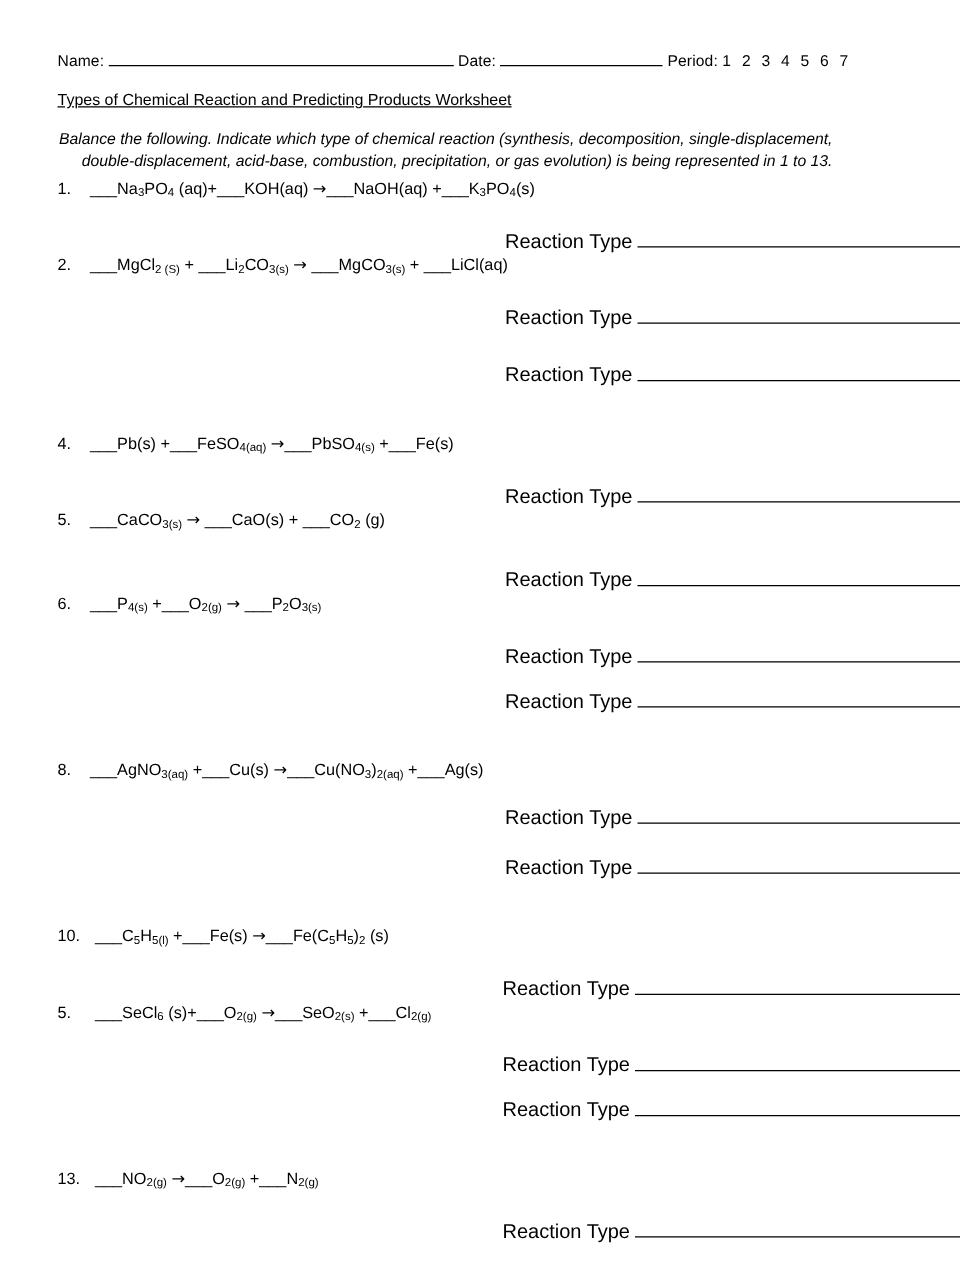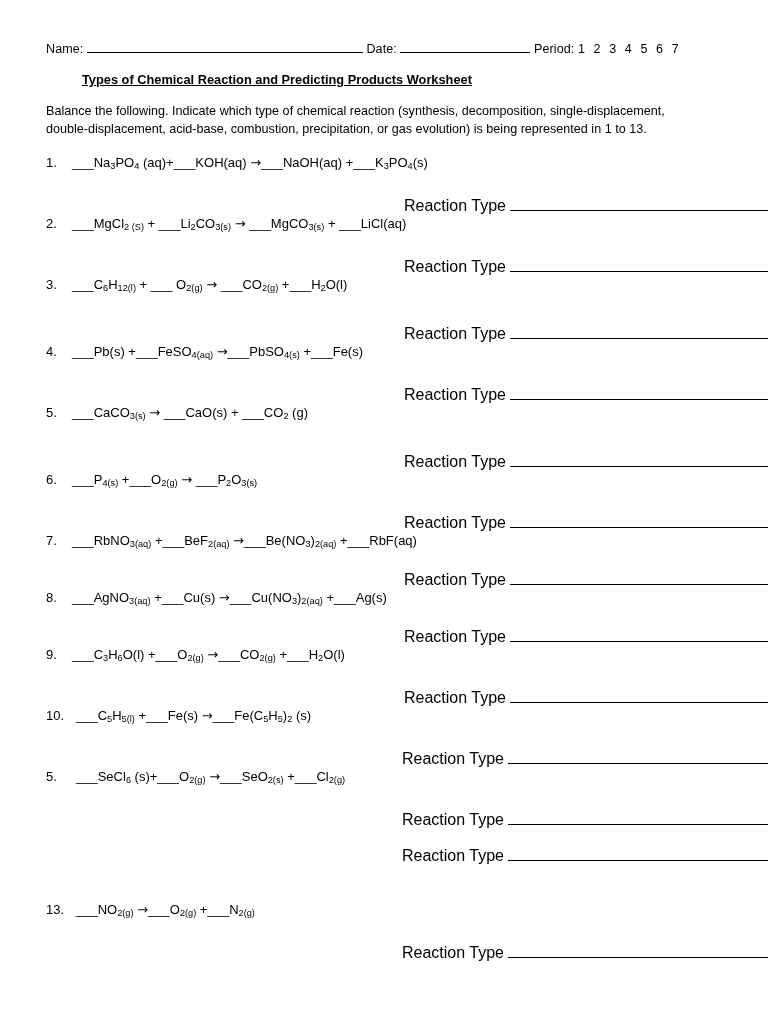--- a/index.html
+++ b/index.html
@@ -43,32 +43,33 @@
     vertical-align: baseline;
     height: 12px;
   }
   .rule.name { width: 276px; }
   .rule.date { width: 130px; }
   .period-nums { letter-spacing: 2.6px; }
 
   
   .title {
     font-size: 12.8px;
-    font-weight: bold;
+    font-weight: normal;
     text-decoration: underline;
     margin-bottom: 16px;
-    margin-left: 36px;
   }
 
   
   .instructions {
     font-size: 12.6px;
+    font-style: italic;
     line-height: 17.5px;
     width: 620px;
-    margin-bottom: 16px;
+    margin-bottom: 4px;
+    text-align: right;
   }
 
   
   .problem {
     position: relative;
     min-height: 54px;
   }
   .eq-row {
     font-size: 13px;
     line-height: 18px;
@@ -124,45 +125,42 @@
     <div id="problems">
         <div class="problem">
           <div class="eq-row"><span class="num">1.</span><span class="eq">___Na<sub>3</sub>PO<sub>4</sub> (aq)+___KOH(aq) <span class="arrow">→</span>___NaOH(aq) +___K<sub>3</sub>PO<sub>4</sub>(s)</span></div>
           <div class="rt-row" style="margin-left: 358px; margin-top: 22px;"><span class="rt-label">Reaction Type</span><span class="rt-rule"></span></div>
         </div>
         <div class="problem">
           <div class="eq-row"><span class="num">2.</span><span class="eq">___MgCl<sub>2 (S)</sub> + ___Li<sub>2</sub>CO<sub>3(s)</sub> <span class="arrow">→</span> ___MgCO<sub>3(s)</sub> + ___LiCl(aq)</span></div>
           <div class="rt-row" style="margin-left: 358px; margin-top: 22px;"><span class="rt-label">Reaction Type</span><span class="rt-rule"></span></div>
         </div>
         <div class="problem">
-          <div class="eq-row"><span class="num">3.</span><span class="eq">___C<sub>6</sub>H<sub>12(l)</sub> + ___ O<sub>2(g)</sub> <span class="arrow">→</span> ___CO<sub>2(g)</sub> +___H<sub>2</sub>O(l)</span></div>
           <div class="rt-row" style="margin-left: 358px; margin-top: 28px;"><span class="rt-label">Reaction Type</span><span class="rt-rule"></span></div>
         </div>
         <div class="problem">
           <div class="eq-row"><span class="num">4.</span><span class="eq">___Pb(s) +___FeSO<sub>4(aq)</sub> <span class="arrow">→</span>___PbSO<sub>4(s)</sub> +___Fe(s)</span></div>
           <div class="rt-row" style="margin-left: 358px; margin-top: 22px;"><span class="rt-label">Reaction Type</span><span class="rt-rule"></span></div>
         </div>
         <div class="problem">
           <div class="eq-row"><span class="num">5.</span><span class="eq">___CaCO<sub>3(s)</sub> <span class="arrow">→</span> ___CaO(s) + ___CO<sub>2</sub> (g)</span></div>
           <div class="rt-row" style="margin-left: 358px; margin-top: 28px;"><span class="rt-label">Reaction Type</span><span class="rt-rule"></span></div>
         </div>
         <div class="problem">
           <div class="eq-row"><span class="num">6.</span><span class="eq">___P<sub>4(s)</sub> +___O<sub>2(g)</sub> <span class="arrow">→</span> ___P<sub>2</sub>O<sub>3(s)</sub></span></div>
           <div class="rt-row" style="margin-left: 358px; margin-top: 22px;"><span class="rt-label">Reaction Type</span><span class="rt-rule"></span></div>
         </div>
         <div class="problem">
-          <div class="eq-row"><span class="num">7.</span><span class="eq">___RbNO<sub>3(aq)</sub> +___BeF<sub>2(aq)</sub> <span class="arrow">→</span>___Be(NO<sub>3</sub>)<sub>2(aq)</sub> +___RbF(aq)</span></div>
           <div class="rt-row" style="margin-left: 358px; margin-top: 18px;"><span class="rt-label">Reaction Type</span><span class="rt-rule"></span></div>
         </div>
         <div class="problem">
           <div class="eq-row"><span class="num">8.</span><span class="eq">___AgNO<sub>3(aq)</sub> +___Cu(s) <span class="arrow">→</span>___Cu(NO<sub>3</sub>)<sub>2(aq)</sub> +___Ag(s)</span></div>
           <div class="rt-row" style="margin-left: 358px; margin-top: 18px;"><span class="rt-label">Reaction Type</span><span class="rt-rule"></span></div>
         </div>
         <div class="problem">
-          <div class="eq-row"><span class="num">9.</span><span class="eq">___C<sub>3</sub>H<sub>6</sub>O(l) +___O<sub>2(g)</sub> <span class="arrow">→</span>___CO<sub>2(g)</sub> +___H<sub>2</sub>O(l)</span></div>
           <div class="rt-row" style="margin-left: 358px; margin-top: 22px;"><span class="rt-label">Reaction Type</span><span class="rt-rule"></span></div>
         </div>
         <div class="problem">
           <div class="eq-row"><span class="num wide">10.</span><span class="eq">___C<sub>5</sub>H<sub>5(l)</sub> +___Fe(s) <span class="arrow">→</span>___Fe(C<sub>5</sub>H<sub>5</sub>)<sub>2</sub> (s)</span></div>
           <div class="rt-row" style="margin-left: 356px; margin-top: 22px;"><span class="rt-label">Reaction Type</span><span class="rt-rule"></span></div>
         </div>
         <div class="problem">
           <div class="eq-row"><span class="num wide">5.</span><span class="eq">___SeCl<sub>6</sub> (s)+___O<sub>2(g)</sub> <span class="arrow">→</span>___SeO<sub>2(s)</sub> +___Cl<sub>2(g)</sub></span></div>
           <div class="rt-row" style="margin-left: 356px; margin-top: 22px;"><span class="rt-label">Reaction Type</span><span class="rt-rule"></span></div>
         </div>

